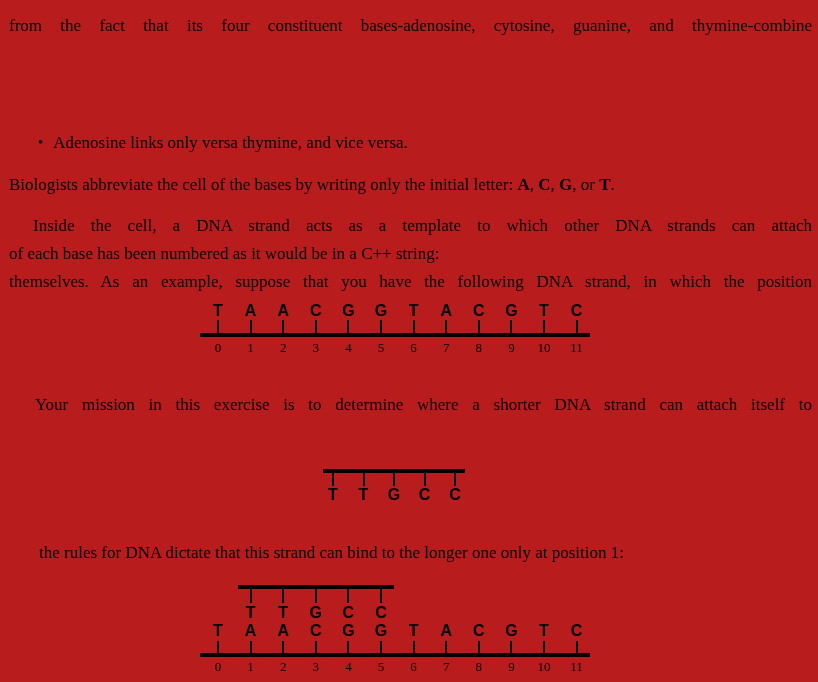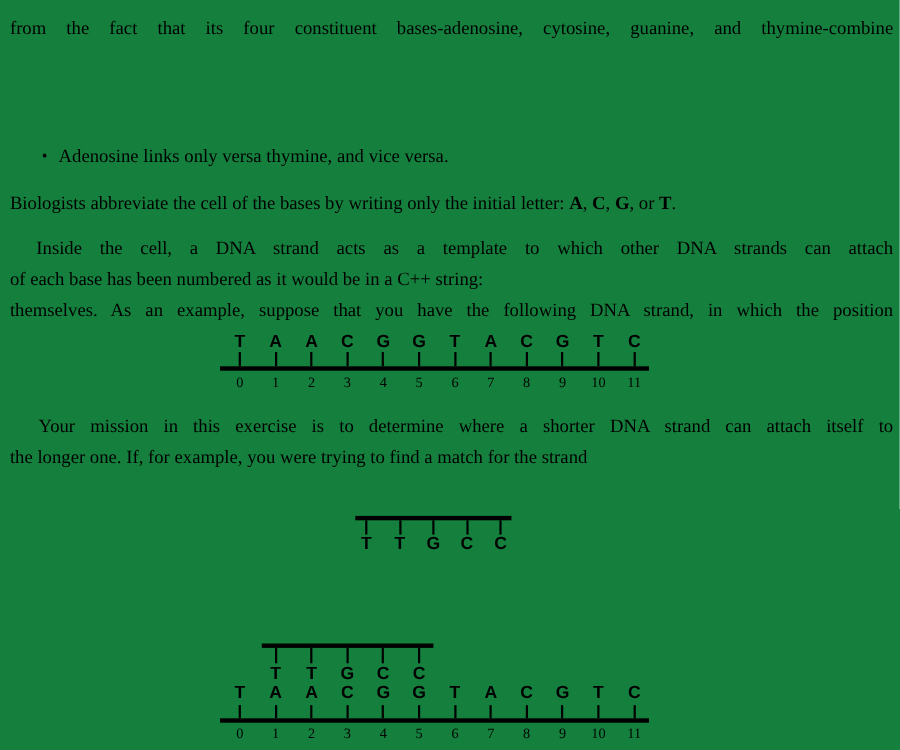--- a/index.html
+++ b/index.html
@@ -1,17 +1,17 @@
 <!DOCTYPE html>
 <html><head>
 <meta charset="utf-8">
 <style>
   html,body{margin:0;padding:0;background:#ffffff;}
   .page{
-    position:relative;width:818px;height:682px;background:#15803d;
+    position:relative;width:818px;height:682px;background:#b91c1c;
     font-family:"Liberation Serif",serif;font-size:17px;color:#000;
     overflow:hidden;
   }
   .block{position:absolute;left:9px;width:803px;line-height:28px;}
   .tl{min-height:28px;}
   .just{text-align:justify;text-align-last:justify;}
   .ind1{padding-left:24px;}
   .ind2{padding-left:26px;}
   .bullet{position:absolute;left:38px;width:765px;line-height:28px;}
   .bullet .marker{display:inline-block;margin-right:10px;font-size:15px;vertical-align:1px;}
@@ -86,39 +86,39 @@
       <div class="tick" style="left: 310.4px; top: 17px; height: 13px;"></div>
       <div class="pos" style="left: 311.4px; top: 38px;">9</div>
       <div class="base" style="left: 344px; top: 0px;">T</div>
       <div class="tick" style="left: 343px; top: 17px; height: 13px;"></div>
       <div class="pos" style="left: 344px; top: 38px;">10</div>
       <div class="base" style="left: 376.6px; top: 0px;">C</div>
       <div class="tick" style="left: 375.6px; top: 17px; height: 13px;"></div>
       <div class="pos" style="left: 376.6px; top: 38px;">11</div>
     </div>
 
-  <div class="block" style="top:374px">
+  <div class="block" style="top:391px">
     <div class="tl just ind2">Your mission in this exercise is to determine where a shorter DNA strand can attach itself to</div>
-    <div class="tl">the longer one. If, for example, you were trying to find a match for the strand</div>
   </div>
 
   <div class="diagram" style="left:323px;top:469px;width:142px;height:36px">
       <div class="hline" style="left: 0px; top: 0px; width: 100%;"></div>
       <div class="tick" style="left: 9px; top: 4px; height: 13px;"></div>
       <div class="base" style="left: 10px; top: 18px;">T</div>
       <div class="tick" style="left: 39.5px; top: 4px; height: 13px;"></div>
       <div class="base" style="left: 40.5px; top: 18px;">T</div>
       <div class="tick" style="left: 70px; top: 4px; height: 13px;"></div>
       <div class="base" style="left: 71px; top: 18px;">G</div>
       <div class="tick" style="left: 100.5px; top: 4px; height: 13px;"></div>
       <div class="base" style="left: 101.5px; top: 18px;">C</div>
       <div class="tick" style="left: 131px; top: 4px; height: 13px;"></div>
       <div class="base" style="left: 132px; top: 18px;">C</div>
     </div>
 
+  <div class="block" style="top:539px;left:39px;width:770px">the rules for DNA dictate that this strand can bind to the longer one only at position 1:</div>
 
   <div class="diagram" style="left:200px;top:583px;width:390px;height:90px">
       <div class="hline" style="left: 37.6px; top: 2px; width: 156.4px;"></div>
       <div class="tick" style="left: 49.6px; top: 6px; height: 14px;"></div>
       <div class="base" style="left: 50.6px; top: 22px;">T</div>
       <div class="tick" style="left: 82.2px; top: 6px; height: 14px;"></div>
       <div class="base" style="left: 83.2px; top: 22px;">T</div>
       <div class="tick" style="left: 114.8px; top: 6px; height: 14px;"></div>
       <div class="base" style="left: 115.8px; top: 22px;">G</div>
       <div class="tick" style="left: 147.4px; top: 6px; height: 14px;"></div>

